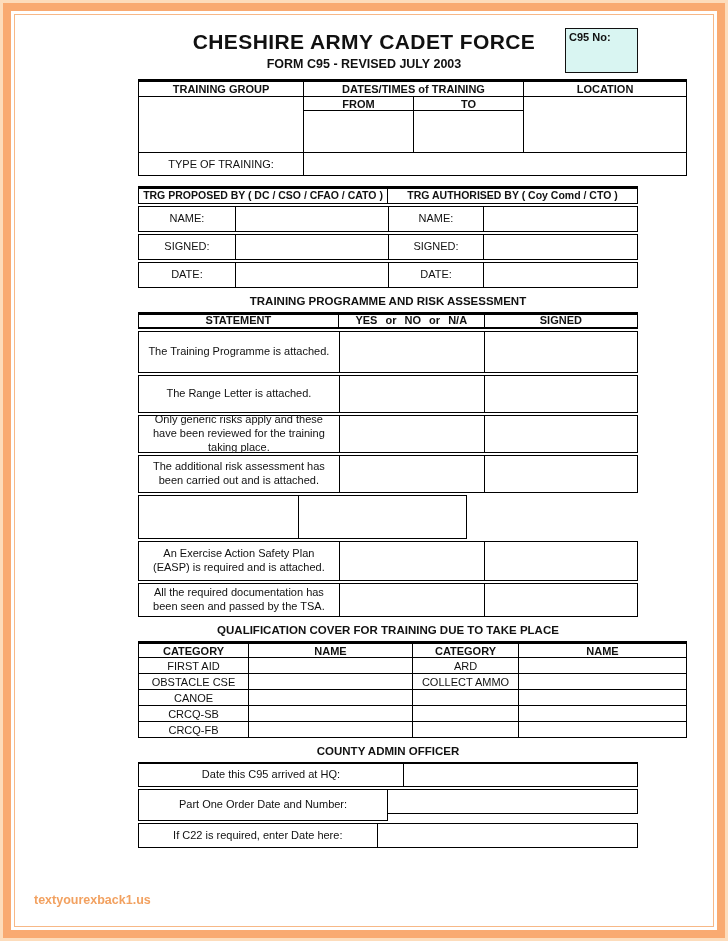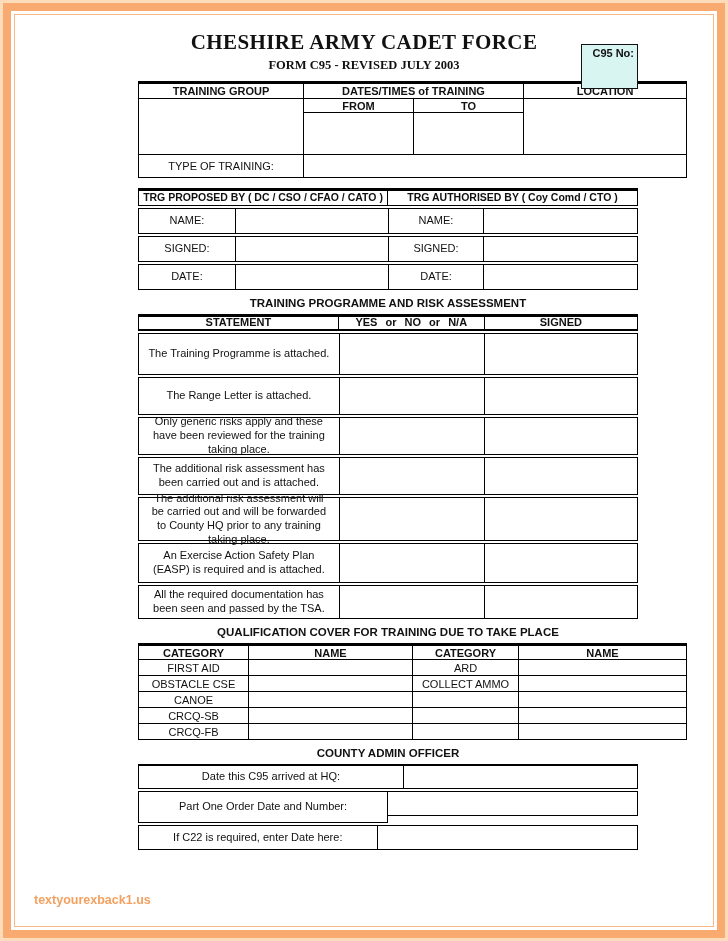--- a/index.html
+++ b/index.html
@@ -10,28 +10,28 @@
     font-family: "Liberation Sans", sans-serif;
     overflow: hidden;
   }
   
   .frame-a { position: absolute; inset: 0; border: 3px solid #fddcbb; pointer-events: none; }
   .frame-b { position: absolute; inset: 3px; border: 8px solid #f9aa71; pointer-events: none; }
   .frame-c { position: absolute; inset: 14px; border: 1px solid #f7b887; pointer-events: none; }
 
   .content { position: absolute; inset: 16px; }
 
-  .header { text-align: center; margin-top: 14px; font-family: Liberation Serif, serif; }
+  .header { text-align: center; margin-top: 14px; }
   .title { font-size: 21px; font-weight: bold; letter-spacing: .4px; }
   .subtitle { font-size: 12.5px; font-weight: bold; margin-top: 3px; }
 
   .c95-box {
-    position: absolute; top: 28px; right: 74px; width: 57px; height: 45px;
+    position: absolute; top: 12px; right: 74px; width: 73px; height: 45px;
     background: #d9f5f2; border: 1px solid #111;
-    font-size: 11px; font-weight: bold; padding: 2px 3px; text-align: right;
+    font-size: 11px; font-weight: bold; padding: 2px 3px; text-align: left;
   }
 
   .tables { margin: 8px 0 0 74px; width: 548px; padding-left: 48px; }
 
   table.t { border-collapse: collapse; table-layout: fixed; font-size: 11px; width: 548px; }
   table.t td { border: 1px solid #000; text-align: center; vertical-align: middle; padding: 0 4px; overflow: hidden; }
   .t1 { border: 1px solid #000; border-top: 3px solid #000; }
   .b { font-weight: bold; }
   td.left-pad { text-align: left; padding-left: 9px; }
 
@@ -162,21 +162,20 @@
         <div class="cell stmt" style="width:220px;height:38px">Only generic risks apply and these have been reviewed for the training taking place.</div>
         <div class="cell" style="width:161px;height:38px"></div>
         <div class="cell" style="width:169px;height:38px"></div>
       </div>
       <div class="strip">
         <div class="cell stmt" style="width:220px;height:38px">The additional risk assessment has been carried out and is attached.</div>
         <div class="cell" style="width:161px;height:38px"></div>
         <div class="cell" style="width:169px;height:38px"></div>
       </div>
       <div class="strip">
-        <div class="cell stmt" style="width:220px;height:44px">The additional risk assessment will be carried out and will be forwarded to County HQ prior to any training taking place.</div>
         <div class="cell" style="width:161px;height:44px"></div>
         <div class="cell" style="width:169px;height:44px"></div>
       </div>
       <div class="strip">
         <div class="cell stmt" style="width:220px;height:40px">An Exercise Action Safety Plan (EASP) is required and is attached.</div>
         <div class="cell" style="width:161px;height:40px"></div>
         <div class="cell" style="width:169px;height:40px"></div>
       </div>
       <div class="strip">
         <div class="cell stmt" style="width:220px;height:34px">All the required documentation has been seen and passed by the TSA.</div>

